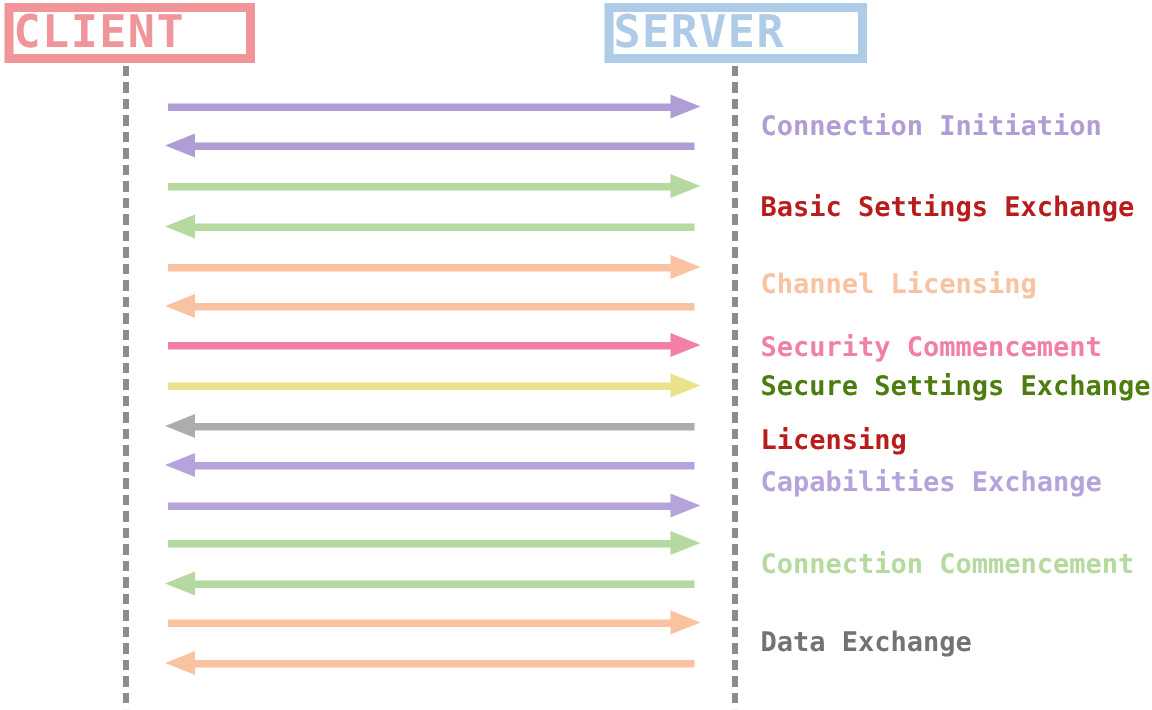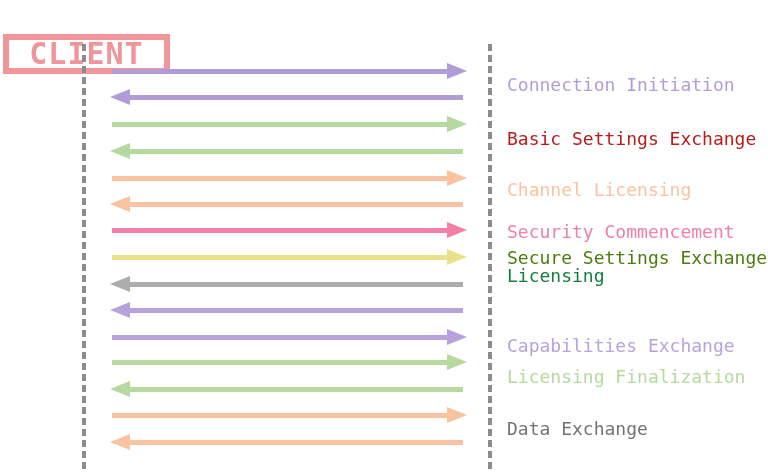--- a/index.html
+++ b/index.html
@@ -12,26 +12,24 @@
     font-family: "DejaVu Sans Mono", "Liberation Mono", monospace;
   }
   .endpoint-box {
     position: absolute;
     top: 2px;
     height: 40px;
     box-sizing: border-box;
     border: 6px solid;
     display: flex;
     align-items: center;
-    justify-content: center;
     font-size: 30px;
     font-weight: bold;
     letter-spacing: 1px;
     line-height: 1;
-    margin-top: 32px;
   }
   .endpoint-box.client { left: 3px;   width: 167px; }
   .endpoint-box.server { left: 403px; width: 175px; }
   .lifeline {
     position: absolute;
     top: 44px;
     bottom: 0;
     width: 4px;
   }
   .lifeline.client { left: 82px; }
@@ -57,34 +55,37 @@
     height: 0;
     border-top: 8px solid transparent;
     border-bottom: 8px solid transparent;
   }
   .arrow.right .arrow-head { right: 0; border-left: 20px solid currentColor; }
   .arrow.left  .arrow-head { left: 0;  border-right: 20px solid currentColor; }
   .phase-label {
     position: absolute;
     left: 507px;
     font-size: 18px;
-    font-weight: normal;
+    font-weight: bold;
     line-height: 22px;
     white-space: nowrap;
   }
 </style>
 </head>
 <body>
 
 <div class="stage" style="background: rgb(255, 255, 255);">
 
   <div class="endpoint-box client" style="border-color: rgb(240, 150, 155); color: rgb(240, 150, 155);">
     <span>CLIENT</span>
   </div>
 
+  <div class="endpoint-box server" style="border-color: rgb(174, 203, 232); color: rgb(174, 203, 232);">
+    <span>SERVER</span>
+  </div>
 
   <div class="lifeline client" style="background: repeating-linear-gradient(rgb(140, 140, 140) 0px, rgb(140, 140, 140) 7px, transparent 7px, transparent 11px);"></div>
   <div class="lifeline server" style="background: repeating-linear-gradient(rgb(140, 140, 140) 0px, rgb(140, 140, 140) 7px, transparent 7px, transparent 11px);"></div>
 
   <div>
       <div class="arrow right" style="top: 63px; color: rgb(177, 157, 214);">
         <div class="arrow-line"></div>
         <div class="arrow-head"></div>
       </div>
       <div class="arrow left" style="top: 89px; color: rgb(177, 157, 214);">
@@ -143,19 +144,19 @@
         <div class="arrow-line"></div>
         <div class="arrow-head"></div>
       </div>
     </div>
   <div>
       <div class="phase-label" style="color: rgb(177, 157, 214); top: 74px;">Connection Initiation</div>
       <div class="phase-label" style="color: #b91c1c; top: 128px;">Basic Settings Exchange</div>
       <div class="phase-label" style="color: rgb(249, 194, 160); top: 179px;">Channel Licensing</div>
       <div class="phase-label" style="color: rgb(241, 128, 164); top: 221px;">Security Commencement</div>
       <div class="phase-label" style="color: #4d7c0f; top: 247px;">Secure Settings Exchange</div>
-      <div class="phase-label" style="color: #15803d; top: 265px;">Licensing</div>
-      <div class="phase-label" style="color: rgb(182, 163, 219); top: 311px; margin-top: 24px;">Capabilities Exchange</div>
-      <div class="phase-label" style="color: rgb(181, 217, 158); top: 366px;">Licensing Finalization</div>
+      <div class="phase-label" style="color: #b91c1c; top: 283px;">Licensing</div>
+      <div class="phase-label" style="color: rgb(182, 163, 219); top: 311px;">Capabilities Exchange</div>
+      <div class="phase-label" style="color: rgb(181, 217, 158); top: 366px;">Connection Commencement</div>
       <div class="phase-label" style="color: #737373; top: 418px;">Data Exchange</div>
     </div>
 
 </div>
 
 </body></html>

